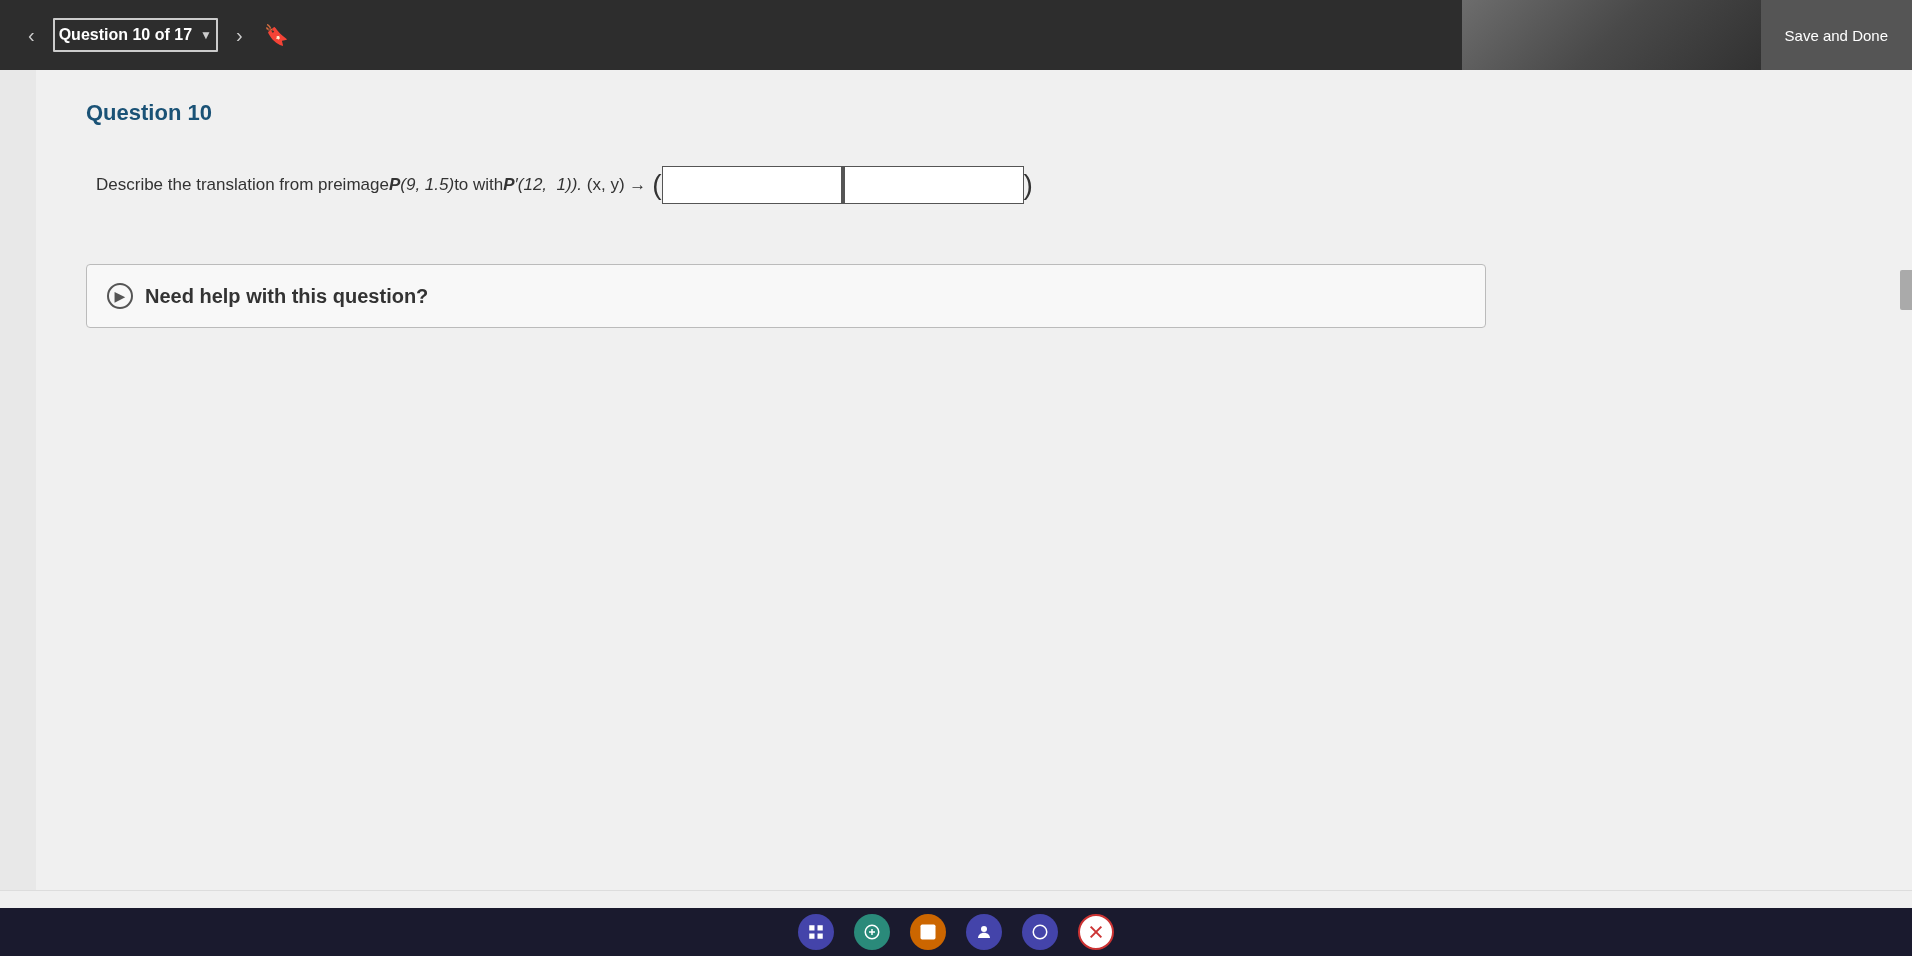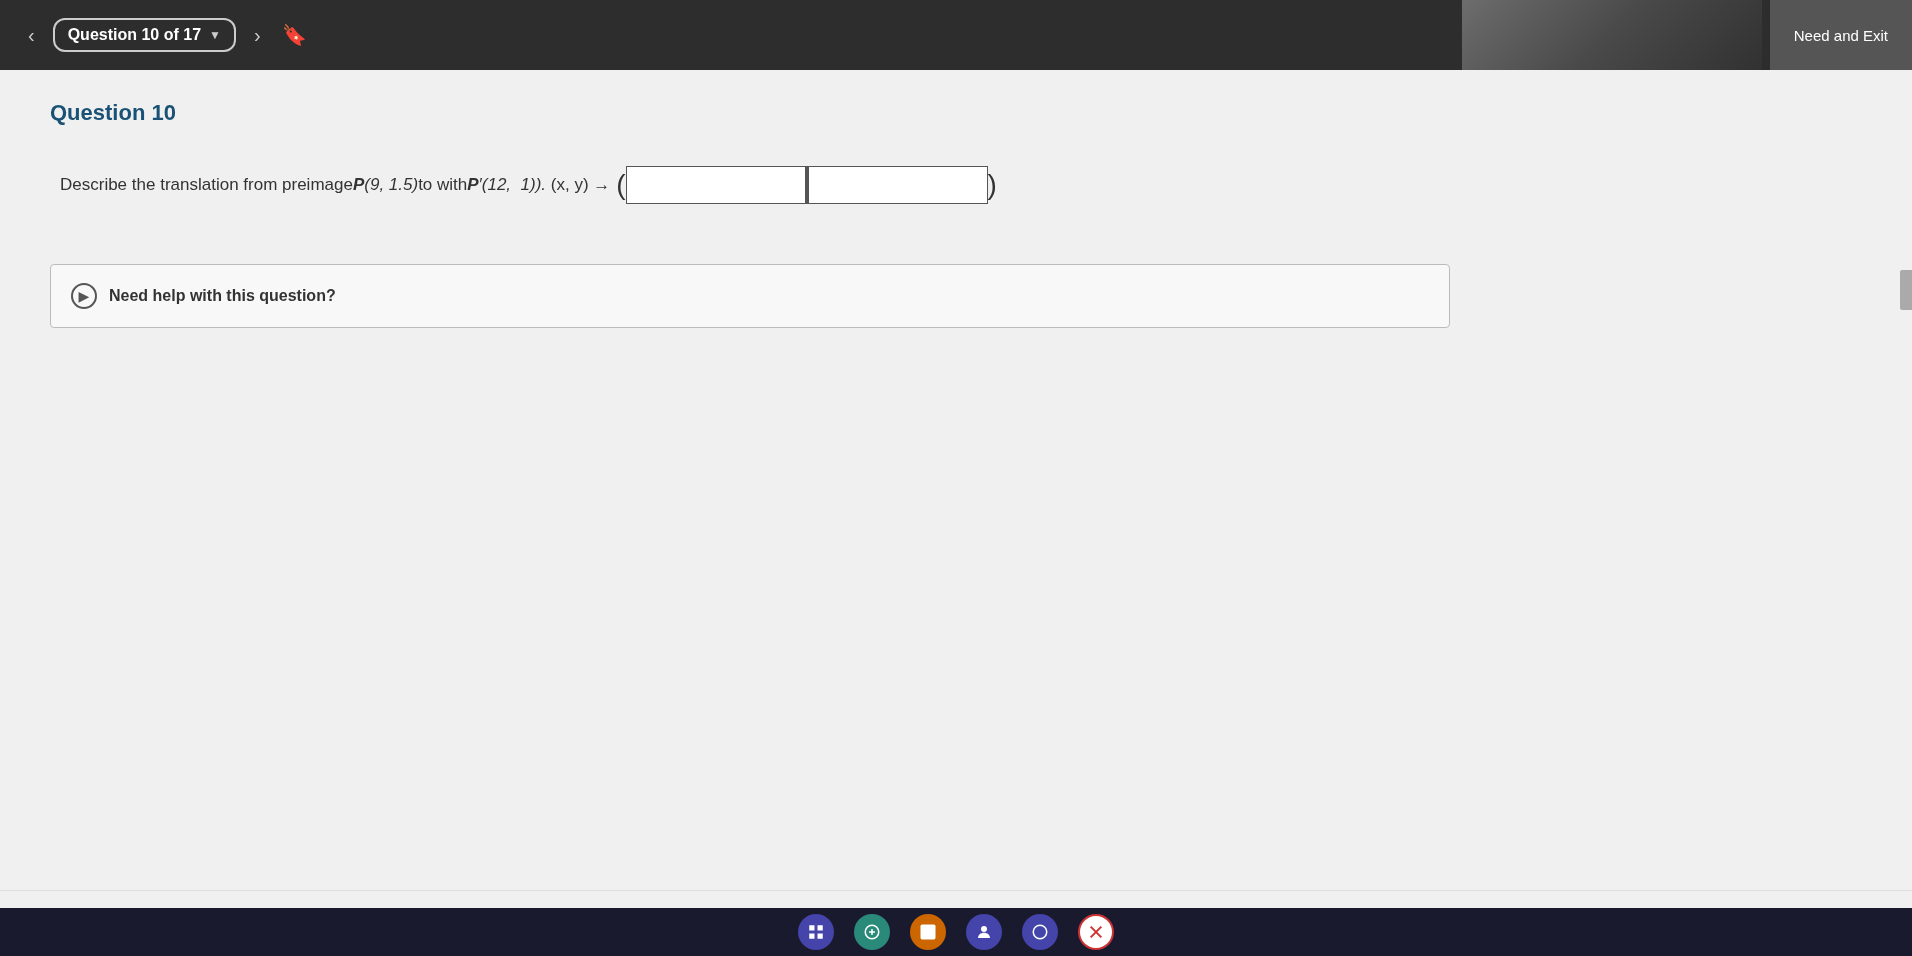--- a/index.html
+++ b/index.html
@@ -30,22 +30,22 @@
       background: none;
       border: none;
       padding: 8px;
     }
 
     .question-selector {
       display: flex;
       align-items: center;
       background: transparent;
       border: 2px solid #ccc;
-      border-radius: 12px;
-      padding: 6px 13px;
+      border-radius: 1px;
+      padding: 6px 4px;
       color: white;
       font-size: 16px;
       font-weight: bold;
       gap: 8px;
       cursor: pointer;
     }
 
     .dropdown-arrow {
       color: #ccc;
       font-size: 12px;
@@ -90,20 +90,21 @@
       background: linear-gradient(135deg, #888 0%, #555 50%, #333 100%);
       opacity: 0.7;
     }
 
     
     .main-content {
       background: #f0f0f0;
       min-height: 820px;
       padding: 30px 50px;
       position: relative;
+      margin-left: 36px;
     }
 
     .question-heading {
       font-size: 22px;
       font-weight: bold;
       color: #1a5276;
       margin-bottom: 40px;
       display: flex;
       align-items: center;
       gap: 2px;
@@ -181,21 +182,21 @@
       display: flex;
       align-items: center;
       justify-content: center;
       font-size: 14px;
       color: #555;
       cursor: pointer;
       flex-shrink: 0;
     }
 
     .help-text {
-      font-size: 16px;
+      font-size: 20px;
       font-weight: bold;
       color: #333;
     }
 
     
     .side-element {
       position: absolute;
       right: 0;
       top: 200px;
       width: 12px;
@@ -285,21 +286,21 @@
   <div class="question-selector">
     <span>Question 10 of 17</span>
     <span class="dropdown-arrow">▼</span>
   </div>
 
   <button class="nav-next">›</button>
   <span class="bookmark-icon">🔖</span>
 
   <div class="camera-overlay"></div>
 
-  <button class="save-exit-btn">Need and Exit</button>
+  <button class="save-exit-btn">Save and Done</button>
 </div>
 
 <div class="main-content">
 
   <div class="question-heading">
     <span>Question 10</span>
   </div>
 
   <div class="question-body">
     <span>Describe the translation from preimage</span>

